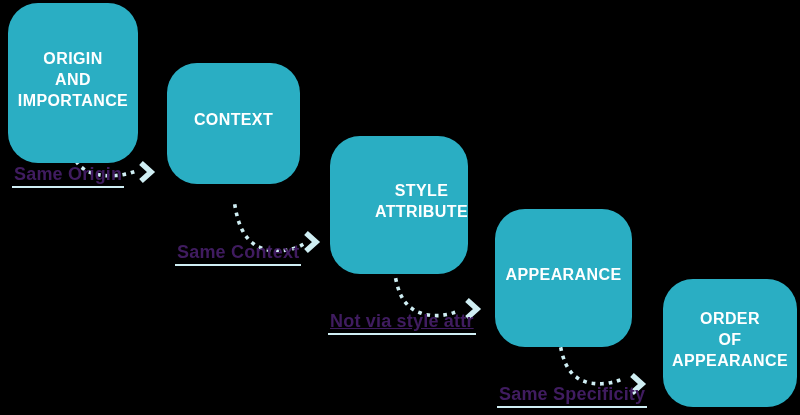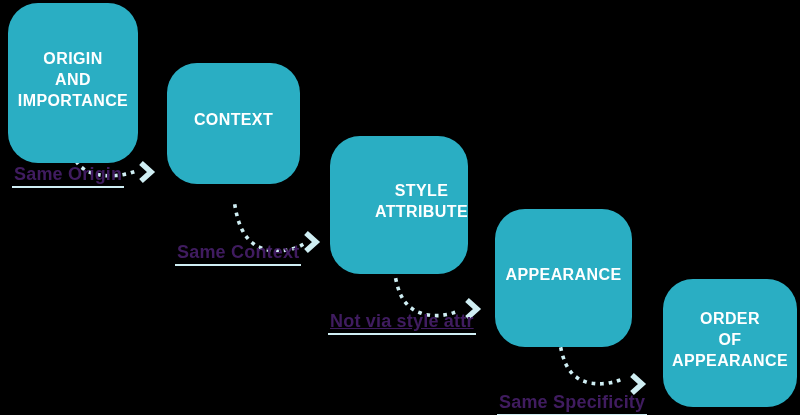--- a/index.html
+++ b/index.html
@@ -69,21 +69,21 @@
     font-size: 18px;
     line-height: 17px;
     letter-spacing: 0.2px;
     padding: 0 2px 3px 2px;
     border-bottom: 2px solid var(--underline, #cfeef3);
     white-space: nowrap;
   }
   .label1 { left: 12px;  top: 166px; }
   .label2 { left: 175px; top: 244px; }
   .label3 { left: 328px; top: 313px; text-decoration: underline; }
-  .label4 { left: 497px; top: 394px; }
+  .label4 { left: 497px; top: 386px; }
 </style>
 </head>
 <body>
 
 <div class="canvas">
 
   <svg class="arrows" viewBox="0 0 800 415" xmlns="http://www.w3.org/2000/svg">
     <g>
       <path class="dots" d="M 68 139 C 72 160 80 172 100 175 C 112 177 126 175 136 171"></path>
       <path class="chev" d="M 141 163 L 151 172 L 141 181"></path>

